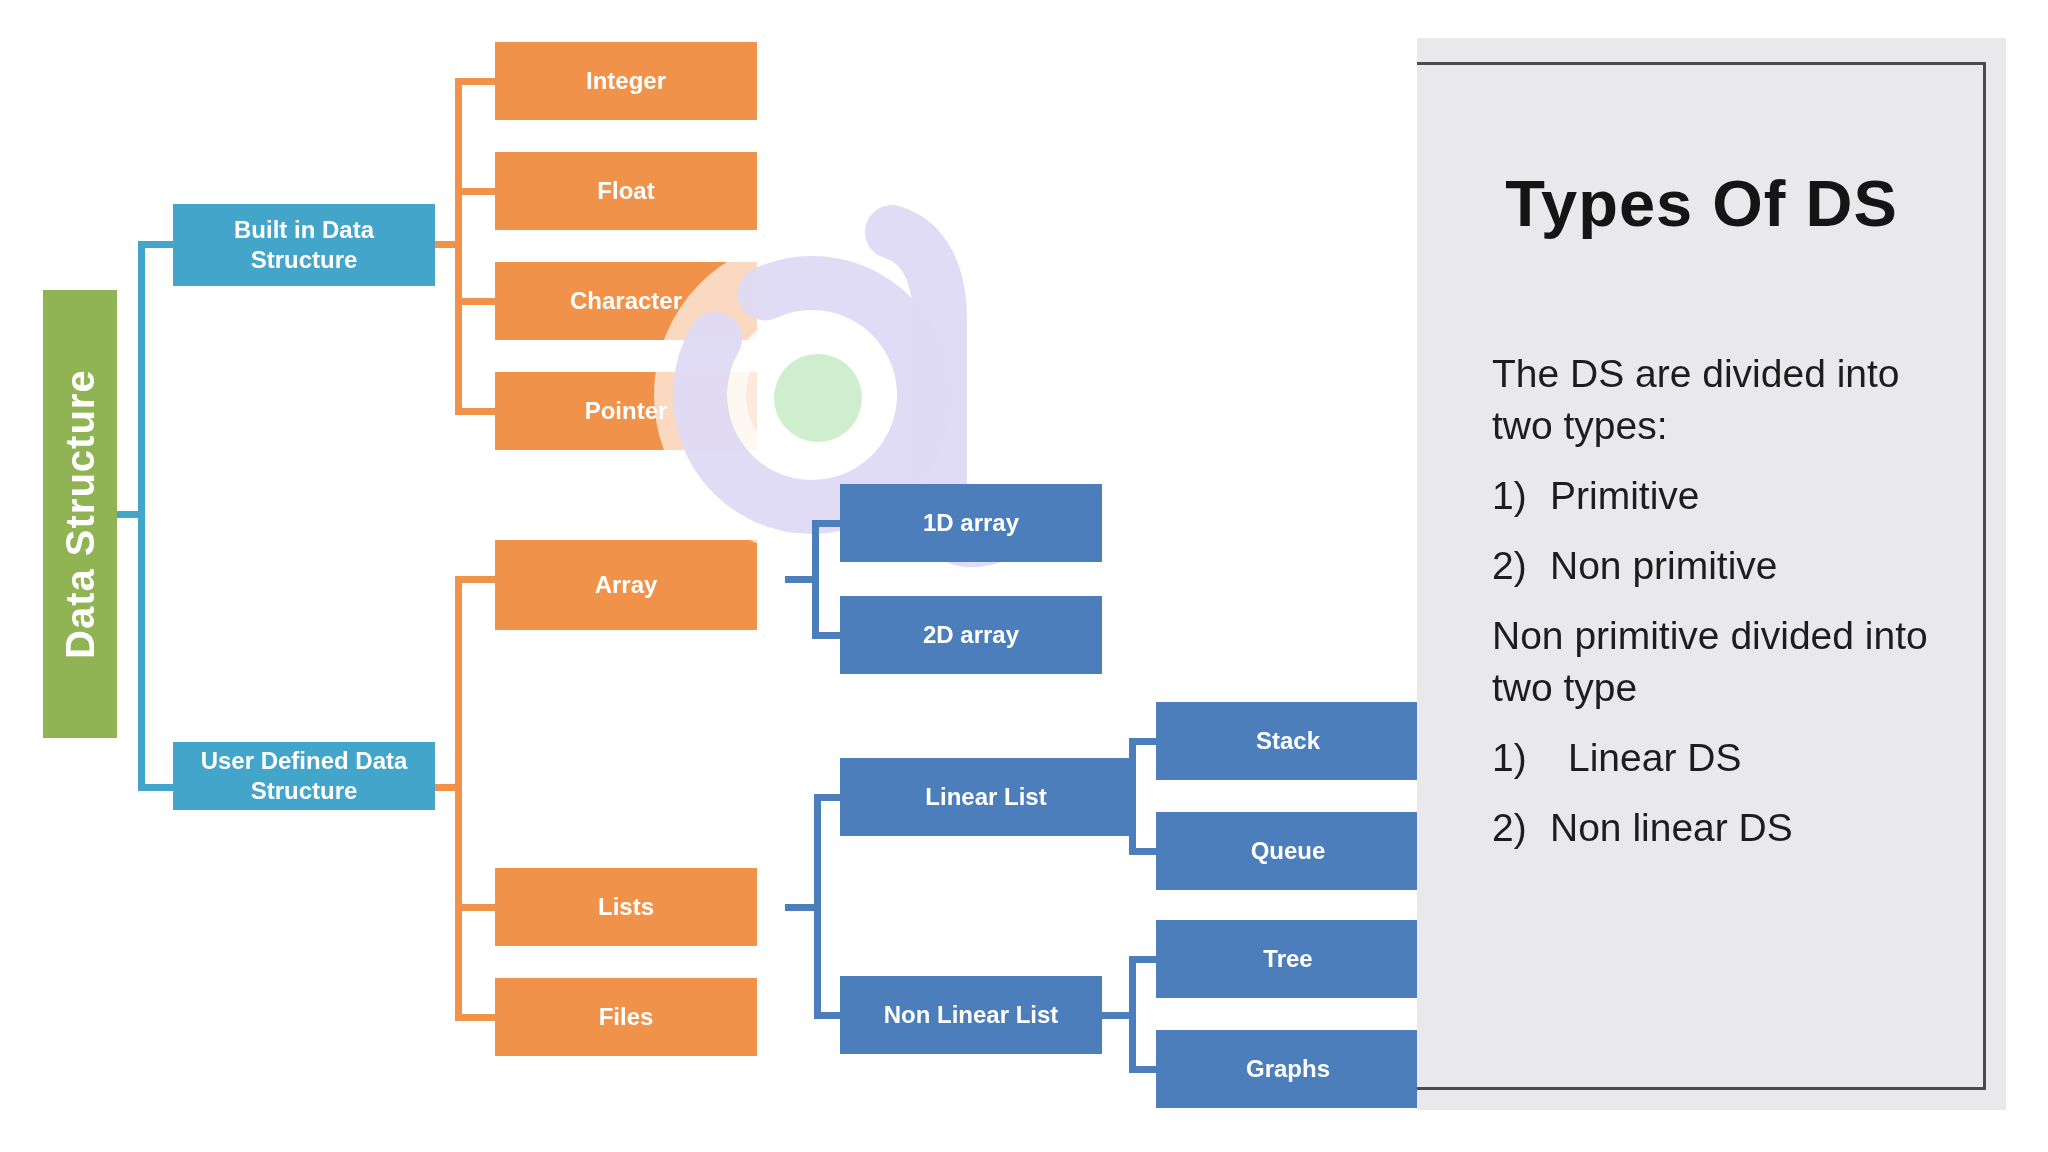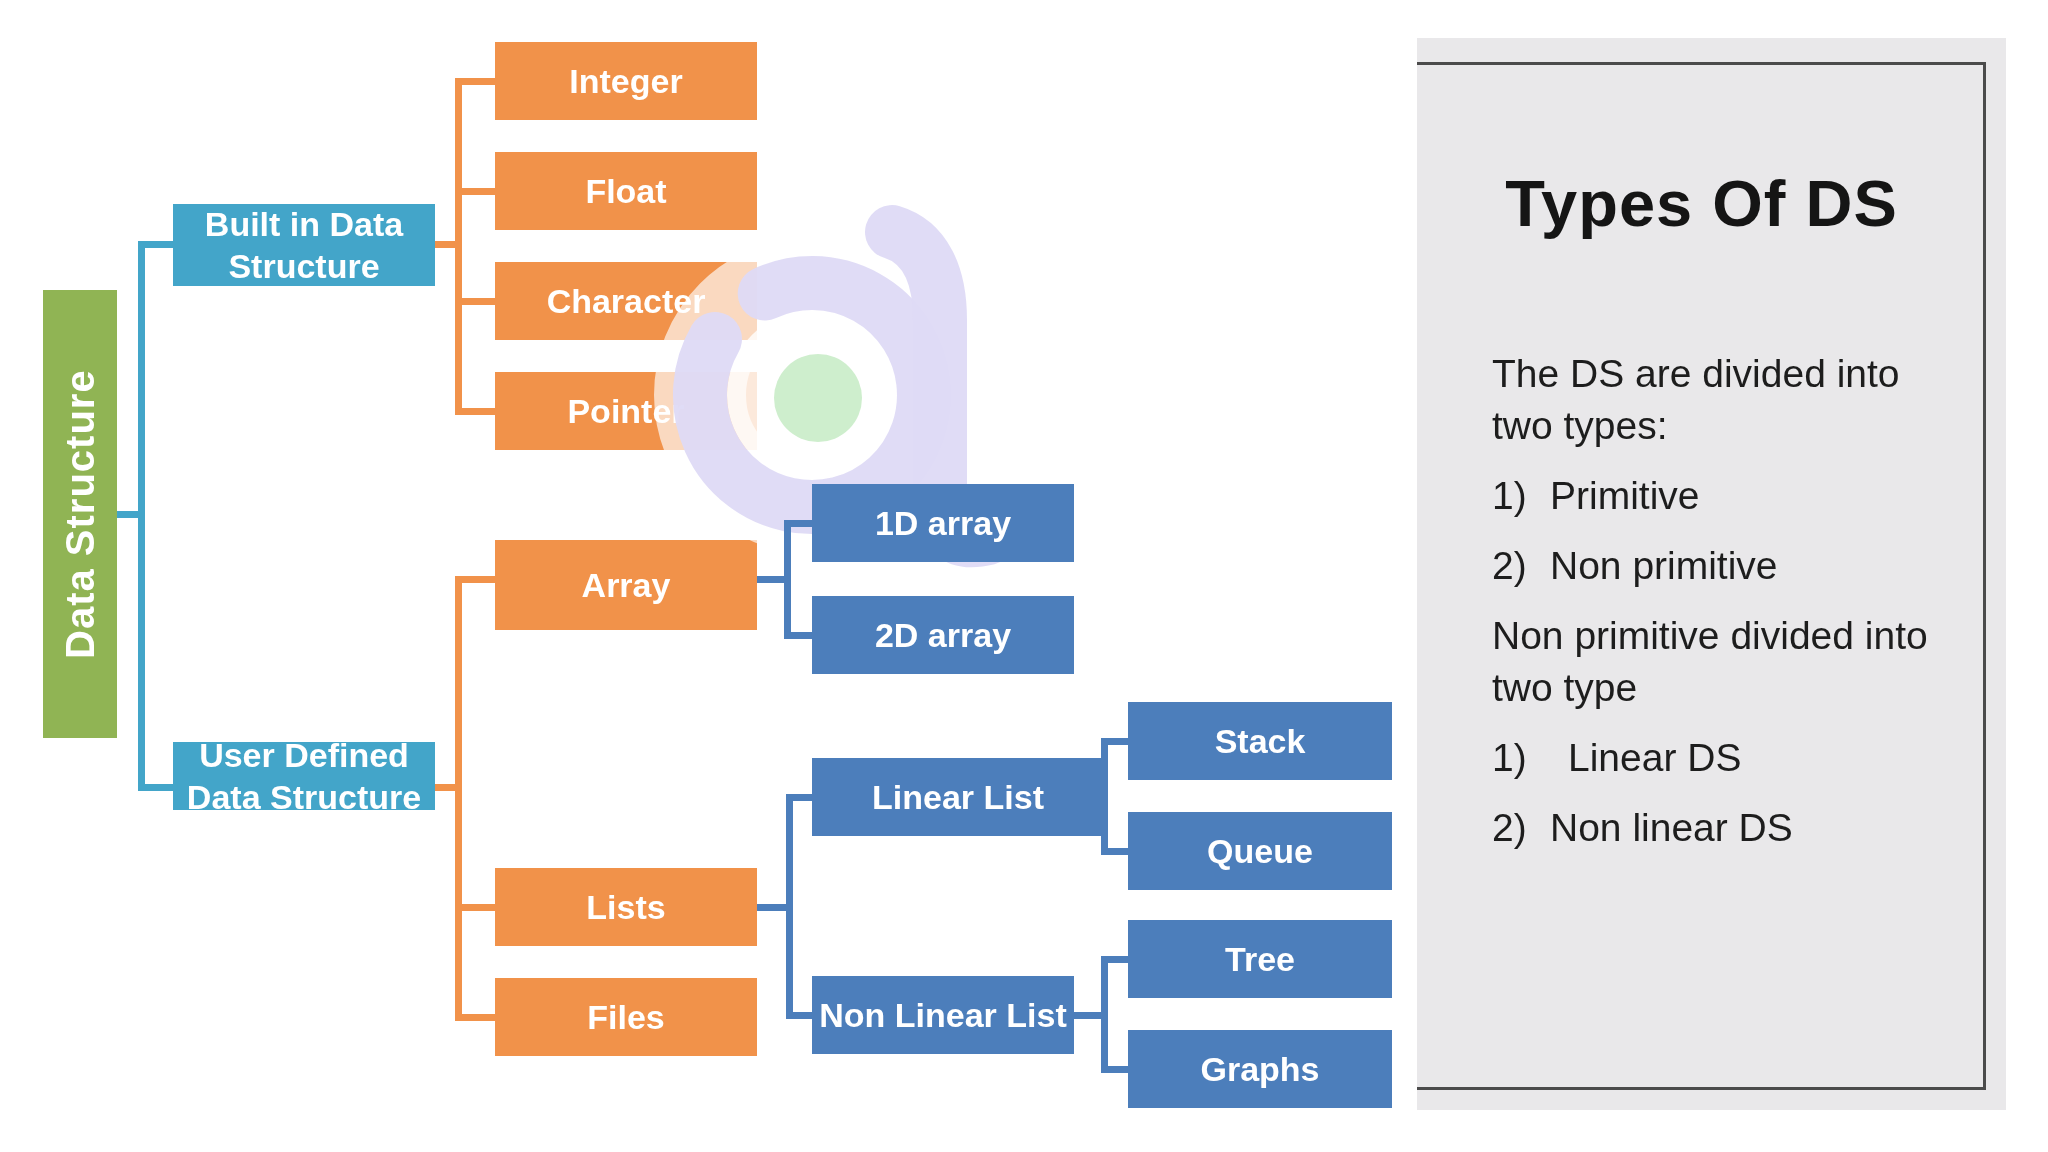--- a/index.html
+++ b/index.html
@@ -7,32 +7,32 @@
     position: relative;
     width: 2048px;
     height: 1152px;
     overflow: hidden;
     background: #ffffff;
     font-family: "Liberation Sans", sans-serif;
   }
   .layer { position: absolute; inset: 0; }
   .z1 { z-index: 1; }
   .z2 { z-index: 2; }
-  .z3 { z-index: 3; }
+  .z3 { z-index: 3; margin-left: 28px; }
   .z4 { z-index: 4; }
 
   .node {
     position: absolute;
     display: flex;
     align-items: center;
     justify-content: center;
     text-align: center;
     color: #ffffff;
     font-weight: bold;
-    font-size: 34px;
+    font-size: 24px;
     line-height: 1.25;
     padding: 0 6px;
     box-sizing: border-box;
   }
   .orange { background: #F1924A; }
   .blue   { background: #4C7EBB; }
   .teal   { background: #43A5C9; }
   .green  { background: #90B454; }
 
   .root-node {

